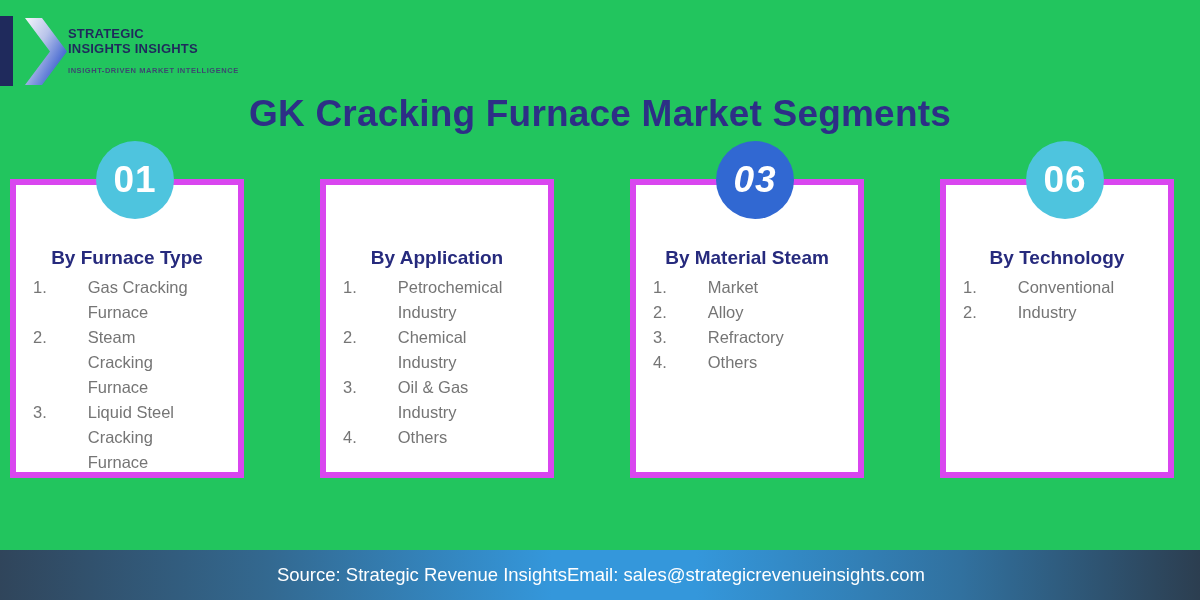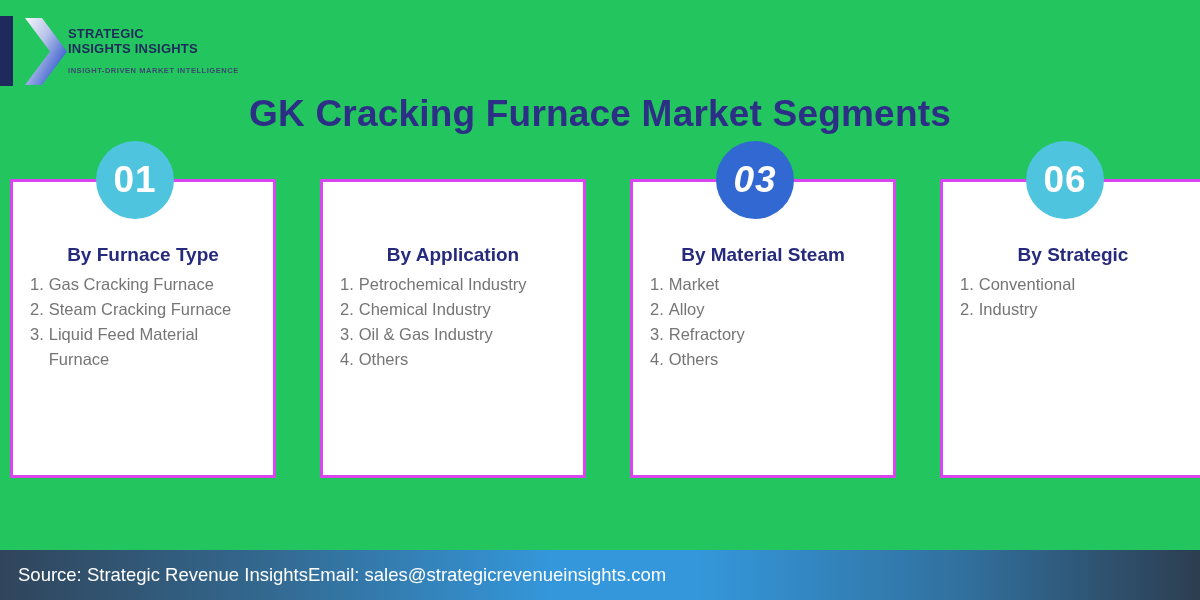--- a/index.html
+++ b/index.html
@@ -12,40 +12,40 @@
   .logo-chevron{position:absolute;left:25px;top:4px;}
   .logo-text{position:absolute;left:68px;top:12px;}
   .logo-line{font-size:13px;font-weight:800;letter-spacing:.2px;color:#1f2a5c;line-height:15px;white-space:nowrap;}
   .logo-tagline{margin-top:10px;font-size:7.5px;font-weight:700;letter-spacing:.55px;color:#3d4870;white-space:nowrap;}
 
   
   .page-title{position:absolute;top:93px;left:0;width:100%;text-align:center;
     font-size:37px;font-weight:700;color:#2d2f86;letter-spacing:.2px;}
 
   
-  .card{position:absolute;top:179px;width:266px;height:299px;box-sizing:border-box;
-    background:#fff;border:3px solid #d946ef;}
+  .card{position:absolute;top:179px;width:234px;height:299px;box-sizing:border-box;
+    background:#fff;border:6px solid #d946ef;}
   .card-1{left:10px}.card-2{left:320px}.card-3{left:630px}.card-4{left:940px}
 
   .badge{position:absolute;top:141px;width:78px;height:78px;border-radius:50%;
     color:#ffffff;font-size:37px;font-weight:700;letter-spacing:1px;
     display:flex;align-items:center;justify-content:center;z-index:2;}
   .badge-1{left:96px}.badge-2{left:406px}.badge-3{left:716px}.badge-4{left:1026px}
 
   .seg-heading{margin:62px 0 0;text-align:center;font-size:19px;font-weight:700;
     color:#262a7d;line-height:21px;}
 
   .seg-list{margin:7px 0 0;padding:0 37px 0 17px;list-style:none;}
   .seg-list li{display:flex;align-items:flex-start;font-size:16.5px;line-height:25px;color:#757575;}
   .seg-list .num{flex:0 0 auto;margin-right:5px;}
-  .seg-list .txt{flex:1 1 auto;}
+  .seg-list .txt{flex:1 1 auto;margin-left:36px;}
 
   
   .footer{position:absolute;left:0;bottom:0;width:1200px;height:50px;box-sizing:border-box;
-    display:flex;align-items:center;justify-content:flex-start;padding:0 16px 0 18px;
+    display:flex;align-items:center;justify-content:center;padding:0 16px 0 18px;
     background:linear-gradient(90deg,#30455b 0%,#33688f 22%,#3497db 46%,#3497db 58%,#31719f 80%,#2c3e50 100%);
     color:#ffffff;font-size:18.5px;}
   .footer span{white-space:nowrap;}
 </style>
 </head>
 <body>
 
 <div class="stage">
 
   <div class="logo">
@@ -79,21 +79,21 @@
       <li>
         <span class="num">1.</span>
         <span class="txt">Gas Cracking Furnace</span>
       </li>
       <li>
         <span class="num">2.</span>
         <span class="txt">Steam Cracking Furnace</span>
       </li>
       <li>
         <span class="num">3.</span>
-        <span class="txt">Liquid Feed Material Furnace</span>
+        <span class="txt">Liquid Steel Cracking Furnace</span>
       </li>
     </ol>
   </div>
 
   <div class="card card-2">
     <div class="seg-heading">By Application</div>
     <ol class="seg-list">
       <li>
         <span class="num">1.</span>
         <span class="txt">Petrochemical Industry</span>
@@ -129,21 +129,21 @@
         <span class="txt">Refractory</span>
       </li>
       <li>
         <span class="num">4.</span>
         <span class="txt">Others</span>
       </li>
     </ol>
   </div>
 
   <div class="card card-4">
-    <div class="seg-heading">By Strategic</div>
+    <div class="seg-heading">By Technology</div>
     <ol class="seg-list">
       <li>
         <span class="num">1.</span>
         <span class="txt">Conventional</span>
       </li>
       <li>
         <span class="num">2.</span>
         <span class="txt">Industry</span>
       </li>
     </ol>

